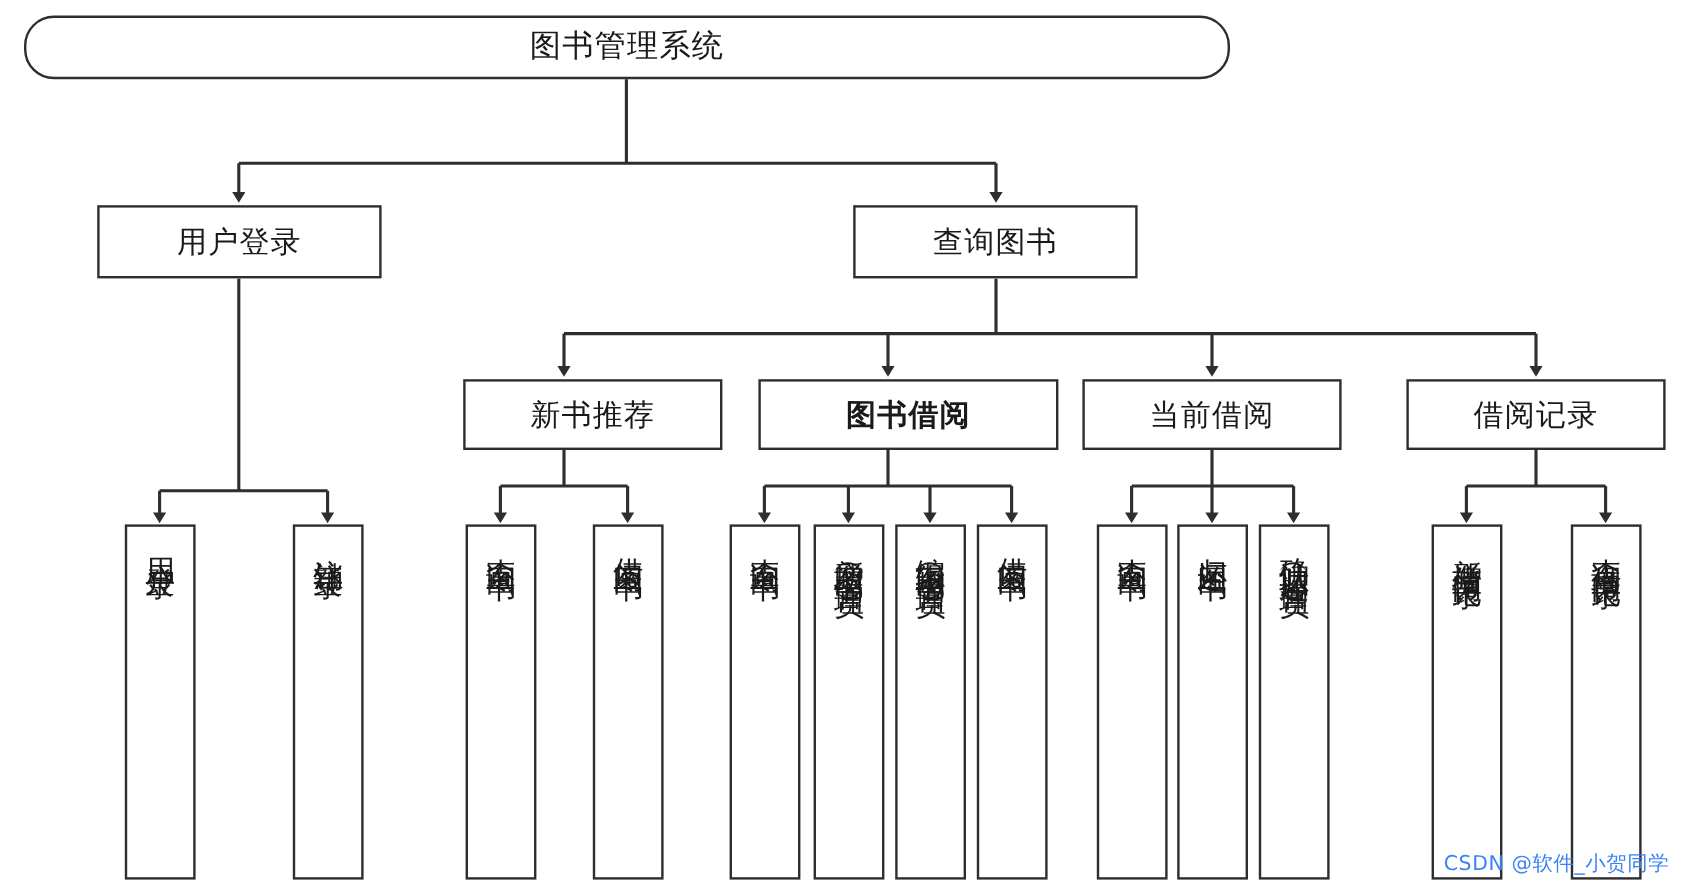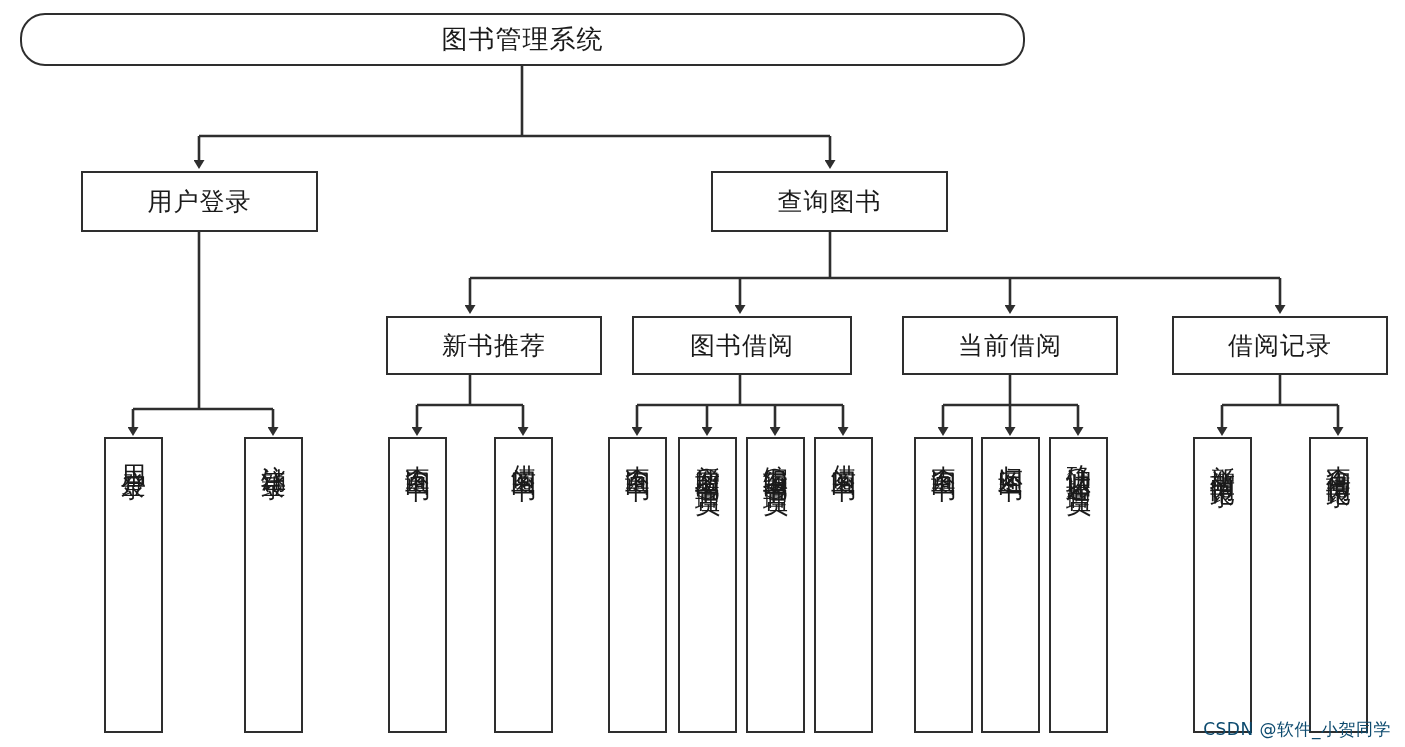--- a/index.html
+++ b/index.html
@@ -61,23 +61,23 @@
     writing-mode: vertical-rl;
     text-orientation: upright;
     font-size: 25px;
     line-height: 1.0;
     letter-spacing: 4px;
     white-space: nowrap;
   }
   #watermark {
     position: absolute;
     right: 14px;
-    bottom: 6px;
+    bottom: 16px;
     font-size: 17px;
-    color: #0c4a6e;
+    color: #3b82f6;
     letter-spacing: 0.5px;
     z-index: 5;
     white-space: nowrap;
     font-family: "DejaVu Sans", "Liberation Sans", sans-serif;
     text-align: center;
   }
 </style>
 </head>
 <body>
 
@@ -143,21 +143,21 @@
   </div>
 
   <div class="node horiz" style="left:711px; top:171px; width:237px; height:61px;">
     <span class="lbl">查询图书</span>
   </div>
 
   <div class="node horiz" style="left:362px; top:316px; width:216px; height:59px;margin-left:24px;">
     <span class="lbl">新书推荐</span>
   </div>
 
-  <div class="node horiz" style="left:632px; top:316px; width:220px; height:59px;">
+  <div class="node horiz" style="left:632px; top:316px; width:250px; height:59px;font-weight:bold;">
     <span class="lbl">图书借阅</span>
   </div>
 
   <div class="node horiz" style="left:1172px; top:316px; width:216px; height:59px;">
     <span class="lbl">借阅记录</span>
   </div>
 
   <div class="node horiz" style="left:902px; top:316px; width:216px; height:59px;">
     <span class="lbl">当前借阅</span>
   </div>

